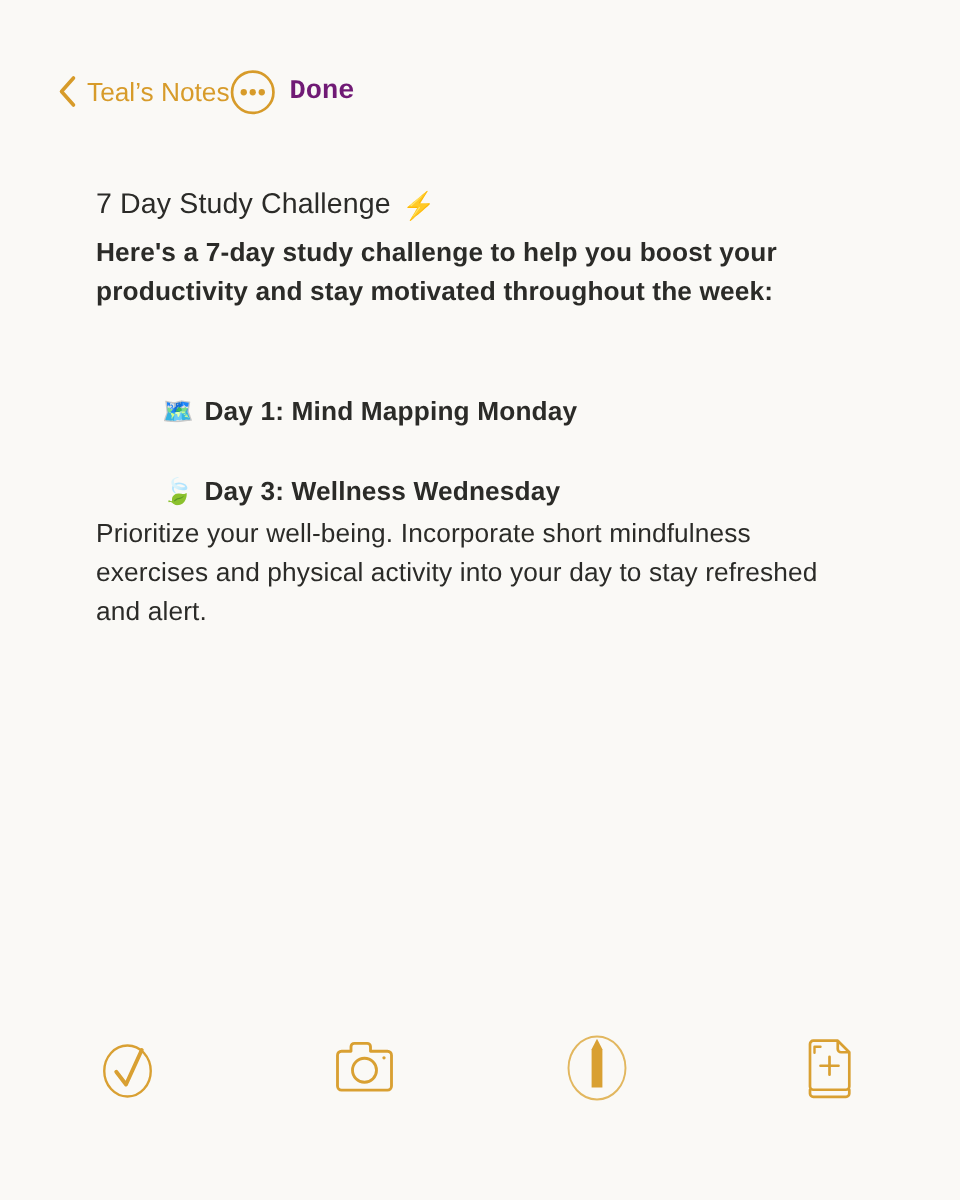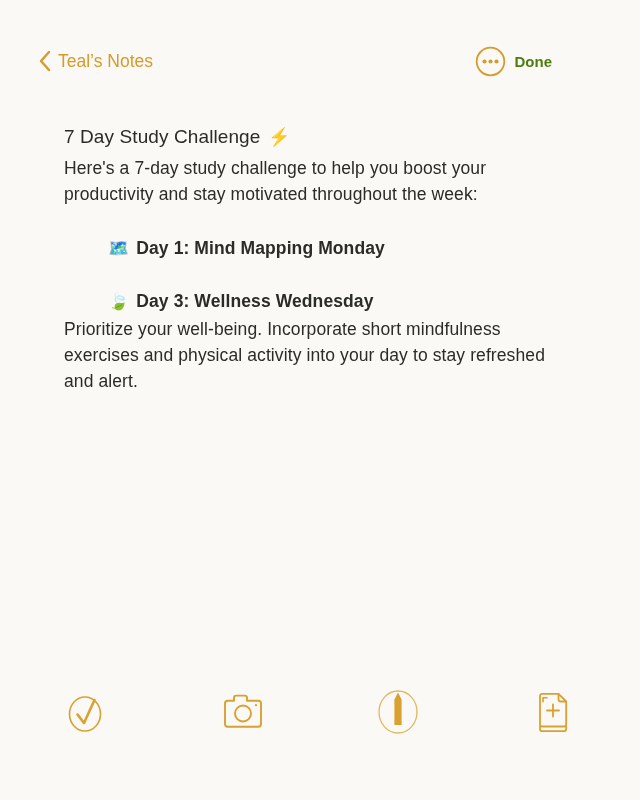--- a/index.html
+++ b/index.html
@@ -8,47 +8,48 @@
     font-family: "Liberation Sans", sans-serif;
     background: #FAF9F6;
     color: #2B2B28;
     position: relative;
     overflow: hidden;
   }
 
   
   .navbar {
     position: absolute;
-    top: 0; left: 0; right: 12px;
+    top: 0; left: 0; right: 0;
     height: 96px;
     display: flex;
     align-items: center;
-    justify-content: space-between;
-    padding: 26px 76px 0 38px;
+    justify-content: flex-start;
+    padding: 26px 54px 0 38px;
   }
   .back-btn {
     display: flex;
     align-items: center;
     gap: 7px;
     color: #D79B2A;
     font-size: 17.5px;
     cursor: pointer;
   }
   .back-btn svg { display: block; }
   .nav-right {
     display: flex;
     align-items: center;
     gap: 9px;
   }
   .more-btn { cursor: pointer; display: flex; }
   .done-btn {
-    color: #4d7c0f;
-    font-size: 15px;
+    color: #701a75;
+    font-size: 18px;
     font-weight: 700;
     cursor: pointer;
+    font-family: Liberation Mono, monospace;
   }
 
   
   .note-body {
     position: absolute;
     top: 122px;
     left: 64px;
     width: 514px;
     font-size: 17.5px;
     line-height: 26px;
@@ -57,21 +58,21 @@
   .note-title {
     font-size: 19px;
     font-weight: 400;
     line-height: 30px;
     margin-bottom: 3px;
     display: flex;
     align-items: center;
     gap: 8px;
   }
   .note-title .emoji { color: #F5A623; font-size: 18px; }
-  .intro { margin-bottom: 28px; }
+  .intro { margin-bottom: 54px; font-weight: bold; }
   .section { margin-bottom: 26px; }
   .sec-head {
     font-weight: 700;
     line-height: 27px;
     margin-bottom: 1px;
     margin-left: 44px;
   }
   .sec-head .emoji {
     font-weight: 400;
     margin-right: 7px;

